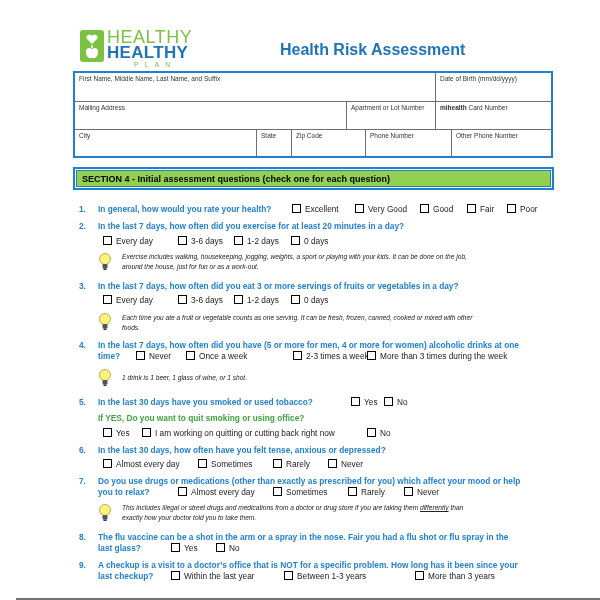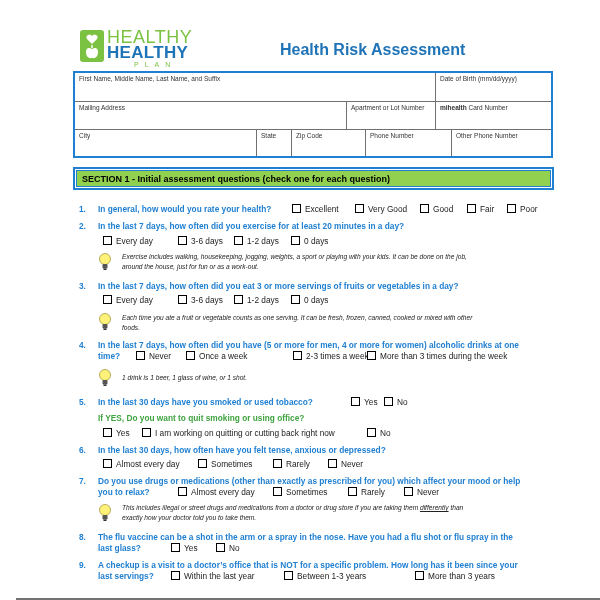--- a/index.html
+++ b/index.html
@@ -61,21 +61,21 @@
     <div class="cell nor" style="left:361px;top:29px;width:115px;height:28px;"><b>mihealth</b><span> Card Number</span></div>
 
     <div class="cell nob" style="left:0;top:57px;width:182px;height:26px;"><span>City</span></div>
     <div class="cell nob" style="left:182px;top:57px;width:35px;height:26px;"><span>State</span></div>
     <div class="cell nob" style="left:217px;top:57px;width:74px;height:26px;"><span>Zip Code</span></div>
     <div class="cell nob" style="left:291px;top:57px;width:86px;height:26px;"><span>Phone Number</span></div>
     <div class="cell nob nor" style="left:377px;top:57px;width:99px;height:26px;"><span>Other Phone Number</span></div>
   </div>
 
   <div class="sec-outer">
-    <div class="sec-inner">SECTION 1 - Initial assessment questions (check one for each question)</div>
+    <div class="sec-inner">SECTION 4 - Initial assessment questions (check one for each question)</div>
   </div>
 
   <div class="qnum" style="left:63px;top:204px;">1.</div>
   <div class="q" style="left:82px;top:204px;">In general, how would you rate your health?</div>
   <div class="opt" style="left:276px;top:204px;"><span class="cb"></span><span>Excellent</span></div>
   <div class="opt" style="left:339px;top:204px;"><span class="cb"></span><span>Very Good</span></div>
   <div class="opt" style="left:404px;top:204px;"><span class="cb"></span><span>Good</span></div>
   <div class="opt" style="left:451px;top:204px;"><span class="cb"></span><span>Fair</span></div>
   <div class="opt" style="left:491px;top:204px;"><span class="cb"></span><span>Poor</span></div>
 
@@ -143,25 +143,25 @@
   <div class="opt" style="left:332px;top:487px;"><span class="cb"></span><span>Rarely</span></div>
   <div class="opt" style="left:388px;top:487px;"><span class="cb"></span><span>Never</span></div>
   <svg class="bulb" style="left:82px;top:504px;" viewBox="0 0 14 18">
       <circle cx="7" cy="6" r="5.5" fill="#fff27a" stroke="#a89a3a" stroke-width="0.8"></circle>
       <rect x="4.5" y="11" width="5" height="4.5" rx="1" fill="#555"></rect>
       <rect x="5.5" y="15.5" width="3" height="1.5" fill="#333"></rect>
     </svg>
   <div class="tip" style="left:106px;top:503px;"><span>This includes illegal or street drugs and medications from a doctor or drug store if you are taking them </span><u>differently</u><span> than</span><br><span>exactly how your doctor told you to take them.</span></div>
 
   <div class="qnum" style="left:63px;top:532px;">8.</div>
-  <div class="q" style="left:82px;top:532px;">The flu vaccine can be a shot in the arm or a spray in the nose.  Have you had a flu shot or flu spray in the</div>
+  <div class="q" style="left:82px;top:532px;">The flu vaccine can be a shot in the arm or a spray in the nose.  Fair you had a flu shot or flu spray in the</div>
   <div class="q" style="left:82px;top:543px;">last glass?</div>
   <div class="opt" style="left:155px;top:543px;"><span class="cb"></span><span>Yes</span></div>
   <div class="opt" style="left:200px;top:543px;"><span class="cb"></span><span>No</span></div>
 
   <div class="qnum" style="left:63px;top:560px;">9.</div>
   <div class="q" style="left:82px;top:560px;">A checkup is a visit to a doctor’s office that is NOT for a specific problem.  How long has it been since your</div>
-  <div class="q" style="left:82px;top:571px;">last servings?</div>
+  <div class="q" style="left:82px;top:571px;">last checkup?</div>
   <div class="opt" style="left:155px;top:571px;"><span class="cb"></span><span>Within the last year</span></div>
   <div class="opt" style="left:268px;top:571px;"><span class="cb"></span><span>Between 1-3 years</span></div>
   <div class="opt" style="left:380px;top:571px;padding-left:19px;"><span class="cb"></span><span>More than 3 years</span></div>
 
 </div>
 
 </body></html>

